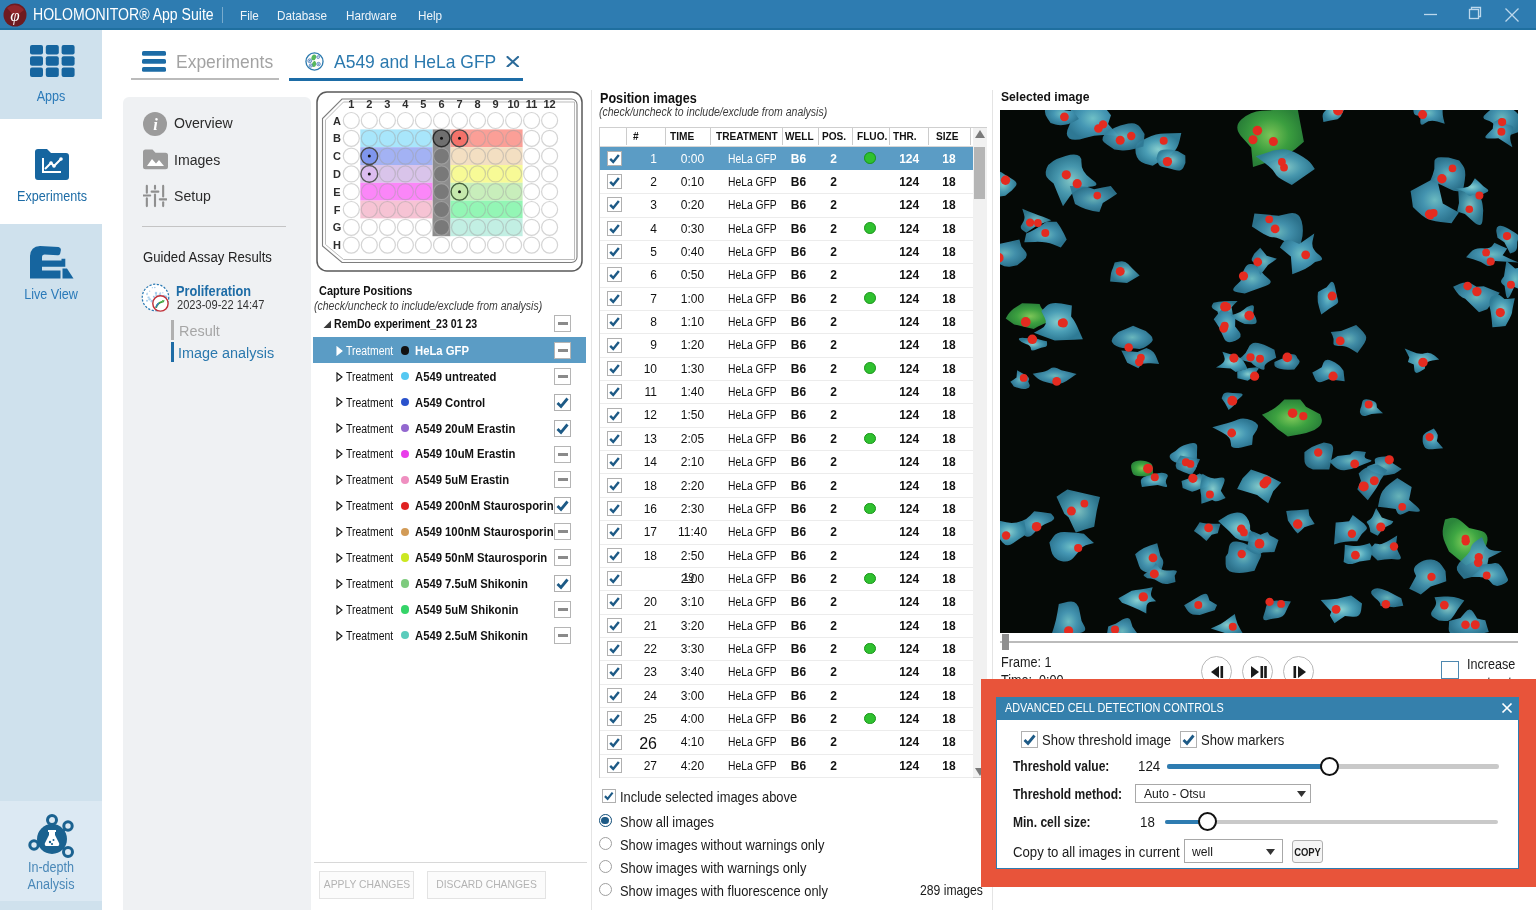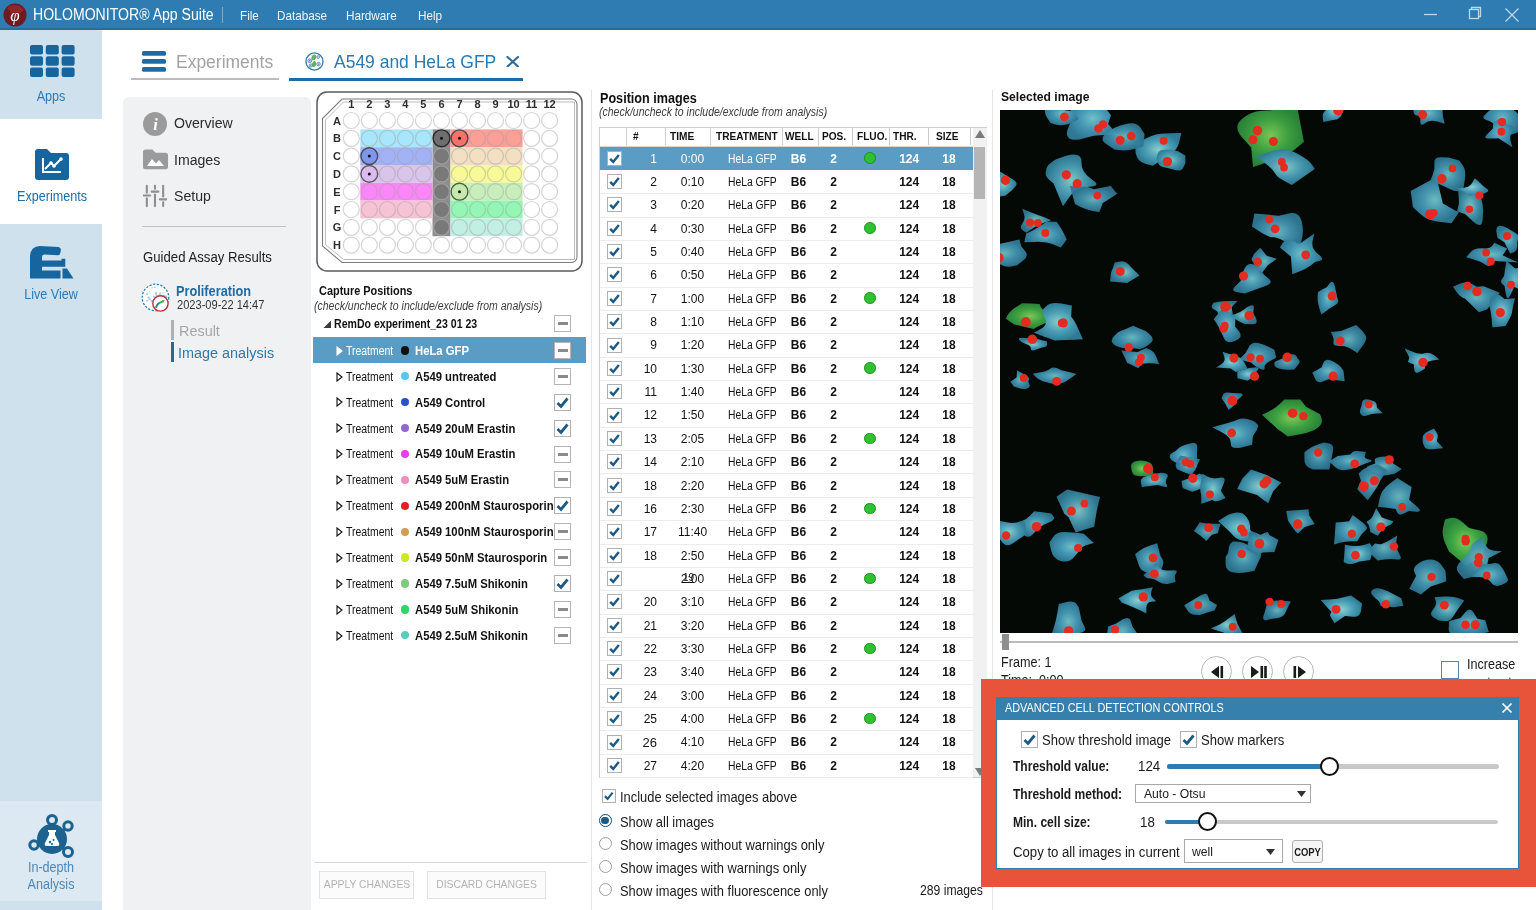--- a/index.html
+++ b/index.html
@@ -778,21 +778,21 @@
 <div class="abs" style="left:784.0px;top:713.0px;width:29.0px;text-align:center;font-size:12px;color:#111;line-height:1;white-space:pre;font-weight:bold;">B6</div>
 <div class="abs" style="left:826.0px;top:713.0px;width:15.0px;text-align:center;font-size:12px;color:#111;line-height:1;white-space:pre;font-weight:bold;">2</div>
 <div class="abs" style="left:864.4px;top:712.7px;width:11.7px;height:11.7px;border-radius:50%;background:#2fc12f;border:1px solid #179417"></div>
 <div class="abs" style="top:713.0px;font-size:12px;color:#111;line-height:1;white-space:pre;right:616.8px;font-weight:bold;">124</div>
 <div class="abs" style="top:713.0px;font-size:12px;color:#111;line-height:1;white-space:pre;right:580.4px;font-weight:bold;">18</div>
 <div class="abs" style="left:599.5px;top:730.3px;width:373.4px;height:1.0px;background:#ececec;"></div>
 <div class="abs" style="left:606.5px;top:734.5px;width:15.0px;height:15.0px;background:#fff;border:1px solid #b0b0b0;"></div>
 <svg class="abs" style="left:607.5px;top:735.5px" width="13" height="13" viewBox="0 0 15 15">
     <path d="M2.5 8 L6 11.5 L12.5 3.5" fill="none" stroke="#1d5a86" stroke-width="2.8"></path>
   </svg>
-<div class="abs" style="top:736.3px;font-size:13px;color:#111;line-height:1;white-space:pre;right:879.0px;">26</div>
+<div class="abs" style="top:736.3px;font-size:16px;color:#111;line-height:1;white-space:pre;right:879.0px;">26</div>
 <div class="abs" style="left:667.0px;top:736.3px;width:51.0px;text-align:center;font-size:12px;color:#111;line-height:1;white-space:pre;">4:10</div>
 <div class="abs" style="top:736.3px;font-size:12px;color:#111;line-height:1;white-space:pre;left:727.8px;transform:scaleX(0.86);transform-origin:0 50%;">HeLa GFP</div>
 <div class="abs" style="left:784.0px;top:736.3px;width:29.0px;text-align:center;font-size:12px;color:#111;line-height:1;white-space:pre;font-weight:bold;">B6</div>
 <div class="abs" style="left:826.0px;top:736.3px;width:15.0px;text-align:center;font-size:12px;color:#111;line-height:1;white-space:pre;font-weight:bold;">2</div>
 <div class="abs" style="top:736.3px;font-size:12px;color:#111;line-height:1;white-space:pre;right:616.8px;font-weight:bold;">124</div>
 <div class="abs" style="top:736.3px;font-size:12px;color:#111;line-height:1;white-space:pre;right:580.4px;font-weight:bold;">18</div>
 <div class="abs" style="left:599.5px;top:753.6px;width:373.4px;height:1.0px;background:#ececec;"></div>
 <div class="abs" style="left:606.5px;top:757.8px;width:15.0px;height:15.0px;background:#fff;border:1px solid #b0b0b0;"></div>
 <svg class="abs" style="left:607.5px;top:758.8px" width="13" height="13" viewBox="0 0 15 15">
     <path d="M2.5 8 L6 11.5 L12.5 3.5" fill="none" stroke="#1d5a86" stroke-width="2.8"></path>

